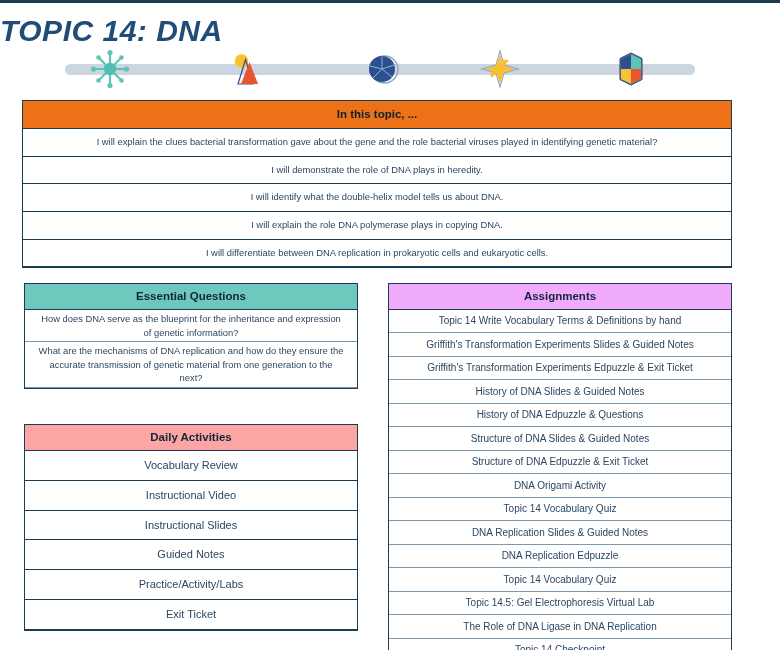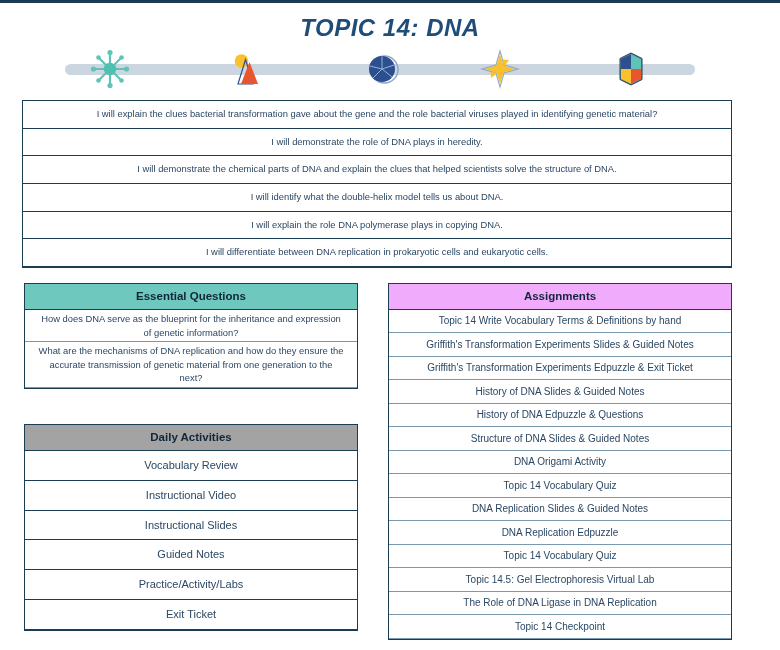--- a/index.html
+++ b/index.html
@@ -32,23 +32,22 @@
     top: 3px; left: 0;
     width: 780px;
     height: 92px;
   }
 
   .page-title {
     position: absolute;
     top: 11px;
     left: 0;
     width: 780px;
-    text-align: center;
     font-family: "Liberation Sans", sans-serif;
-    font-size: 24px;
+    font-size: 30px;
     font-weight: bold;
     font-style: italic;
     letter-spacing: 0.5px;
     color: #1f4d78;
   }
 
   
   .timeline {
     position: absolute;
     top: 58px;
@@ -135,21 +134,21 @@
     line-height: 1.45;
     border-bottom: 1.2px solid #7a98ae;
   }
 
   
   #da-panel {
     top: 424px;
     left: 24px;
     width: 334px;
   }
-  #da-panel .panel-head { background: #a3a3a3; }
+  #da-panel .panel-head { background: #fca5a5; }
   #da-panel .panel-row {
     padding: 7px 8px;
     font-size: 11px;
     border-bottom: 1.2px solid #1b3d54;
   }
 
   
   #as-panel {
     top: 283px;
     left: 388px;
@@ -245,23 +244,23 @@
         <polygon points="22,7.5 12,12.3 12,22 22,22" fill="#2E4F8F"></polygon>
         <polygon points="22,22 12,22 12,31.7 22,36.5" fill="#FBC02D"></polygon>
         <polygon points="22,22 32,22 32,31.7 22,36.5" fill="#E8552F"></polygon>
         <polygon points="22,7.5 32,12.3 32,22 22,22" fill="#5FC3B8"></polygon>
       </svg>
     </div>
   </div>
 </div>
 
 <div class="panel" id="topic-panel">
+  <div class="panel-head">In this topic, ...</div>
   <div class="panel-row">I will explain the clues bacterial transformation gave about the gene and the role bacterial viruses played in identifying genetic material?</div>
   <div class="panel-row">I will demonstrate the role of DNA plays in heredity.</div>
-  <div class="panel-row">I will demonstrate the chemical parts of DNA and explain the clues that helped scientists solve the structure of DNA.</div>
   <div class="panel-row">I will identify what the double-helix model tells us about DNA.</div>
   <div class="panel-row">I will explain the role DNA polymerase plays in copying DNA.</div>
   <div class="panel-row">I will differentiate between DNA replication in prokaryotic cells and eukaryotic cells.</div>
 </div>
 
 <div class="panel" id="eq-panel">
   <div class="panel-head">Essential Questions</div>
   <div class="panel-row">How does DNA serve as the blueprint for the inheritance and expression of genetic information?</div>
   <div class="panel-row">What are the mechanisms of DNA replication and how do they ensure the accurate transmission of genetic material from one generation to the next?</div>
 </div>
@@ -277,20 +276,21 @@
 </div>
 
 <div class="panel" id="as-panel">
   <div class="panel-head">Assignments</div>
   <div class="panel-row">Topic 14 Write Vocabulary Terms &amp; Definitions by hand</div>
   <div class="panel-row">Griffith's Transformation Experiments Slides &amp; Guided Notes</div>
   <div class="panel-row">Griffith's Transformation Experiments Edpuzzle &amp; Exit Ticket</div>
   <div class="panel-row">History of DNA Slides &amp; Guided Notes</div>
   <div class="panel-row">History of DNA Edpuzzle &amp; Questions</div>
   <div class="panel-row">Structure of DNA Slides &amp; Guided Notes</div>
+  <div class="panel-row">Structure of DNA Edpuzzle &amp; Exit Ticket</div>
   <div class="panel-row">DNA Origami Activity</div>
   <div class="panel-row">Topic 14 Vocabulary Quiz</div>
   <div class="panel-row">DNA Replication Slides &amp; Guided Notes</div>
   <div class="panel-row">DNA Replication Edpuzzle</div>
   <div class="panel-row">Topic 14 Vocabulary Quiz</div>
   <div class="panel-row">Topic 14.5: Gel Electrophoresis Virtual Lab</div>
   <div class="panel-row">The Role of DNA Ligase in DNA Replication</div>
   <div class="panel-row">Topic 14 Checkpoint</div>
 </div>
 

